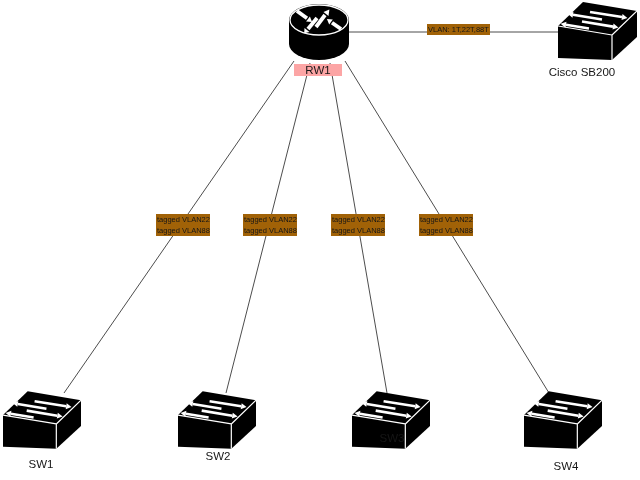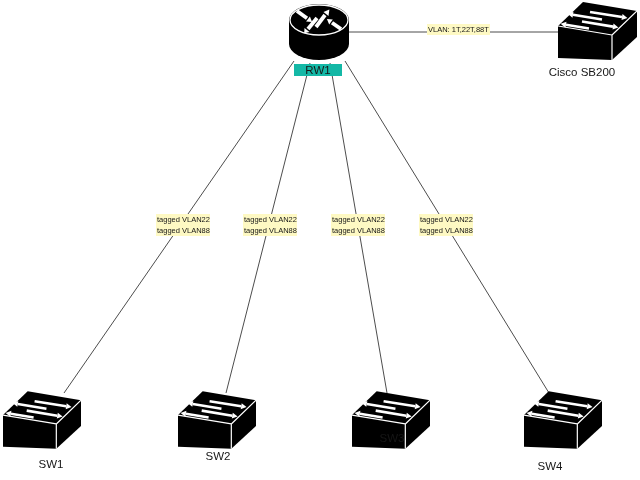--- a/index.html
+++ b/index.html
@@ -26,21 +26,21 @@
     color: #161616;
     white-space: nowrap;
   }
   .lbl-device {
     font-size: 11.5px;
     text-align: center;
   }
   .lbl-wire {
     font-size: 7.5px;
     line-height: 11px;
-    background: #fef9c3;
+    background: #a16207;
     text-align: center;
     padding: 0 1px;
   }
 </style>
 </head>
 <body>
 
 <div id="stage">
 
   <svg width="0" height="0" style="position:absolute" aria-hidden="true">
@@ -82,21 +82,21 @@
       <line x1="294" y1="61" x2="64" y2="393"></line>
       <line x1="310" y1="63" x2="226" y2="393"></line>
       <line x1="330" y1="63" x2="387" y2="393"></line>
       <line x1="345" y1="61" x2="549" y2="393"></line>
     </g>
   </svg>
 
   <svg class="device" style="left:288px; top:2px" width="62" height="58">
     <use href="#sym-router"></use>
   </svg>
-  <div class="lbl lbl-device" style="left:294px; top:64px; width:48px; background:#14b8a6">RW1</div>
+  <div class="lbl lbl-device" style="left:294px; top:64px; width:48px; background:#fca5a5">RW1</div>
 
   <svg class="device" style="left:558px; top:2px" width="79" height="58">
     <use href="#sym-switch"></use>
   </svg>
   <div class="lbl lbl-device" style="left:540px; top:66px; width:84px">Cisco SB200</div>
 
   <div class="lbl lbl-wire" style="left:427px; top:24px">VLAN: 1T,22T,88T</div>
 
   <div class="lbl lbl-wire" style="left:156px; top:214px; width:52px">
     <div>tagged VLAN22</div>
@@ -111,30 +111,30 @@
     <div>tagged VLAN88</div>
   </div>
   <div class="lbl lbl-wire" style="left:419px; top:214px; width:52px">
     <div>tagged VLAN22</div>
     <div>tagged VLAN88</div>
   </div>
 
   <svg class="device" style="left:3px; top:391px" width="78" height="58">
     <use href="#sym-switch"></use>
   </svg>
-  <div class="lbl lbl-device" style="left:21px; top:458px; width:60px">SW1</div>
+  <div class="lbl lbl-device" style="left:11px; top:458px; width:60px">SW1</div>
 
   <svg class="device" style="left:178px; top:391px" width="78" height="58">
     <use href="#sym-switch"></use>
   </svg>
   <div class="lbl lbl-device" style="left:188px; top:450px; width:60px">SW2</div>
 
   <svg class="device" style="left:352px; top:391px" width="78" height="58">
     <use href="#sym-switch"></use>
   </svg>
   <div class="lbl lbl-device" style="left:362px; top:432px; width:60px">SW3</div>
 
   <svg class="device" style="left:524px; top:391px" width="78" height="58">
     <use href="#sym-switch"></use>
   </svg>
-  <div class="lbl lbl-device" style="left:520px; top:460px; width:60px">SW4</div>
+  <div class="lbl lbl-device" style="left:536px; top:460px; width:60px">SW4</div>
 
 </div>
 
 </body></html>

